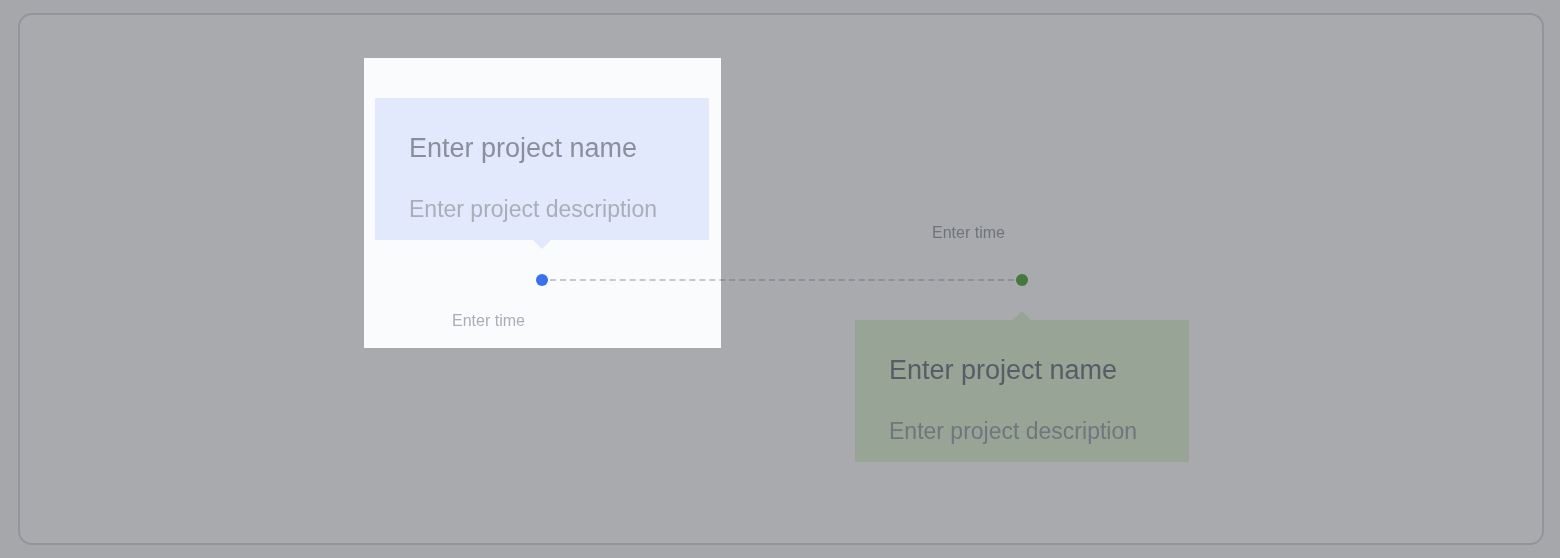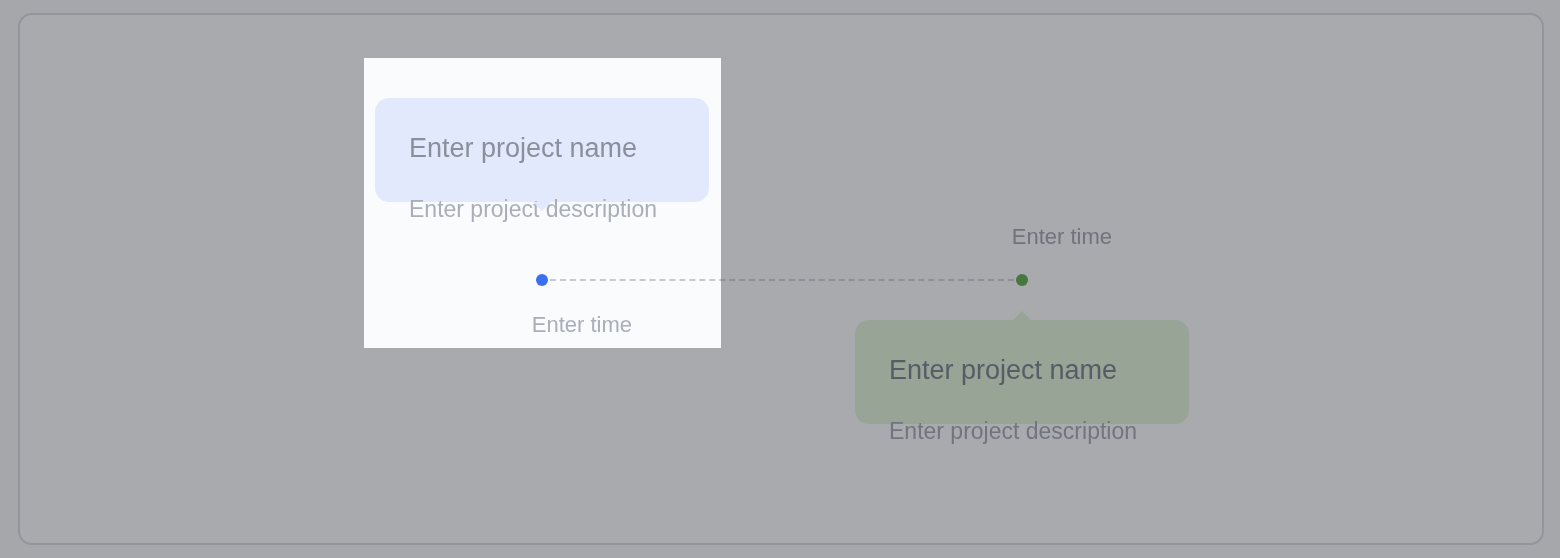--- a/index.html
+++ b/index.html
@@ -7,21 +7,21 @@
     width: 1560px; height: 558px; position: relative; overflow: hidden;
     background: #f3f5f8;
     font-family: "Liberation Sans", sans-serif;
   }
   .frame {
     position: absolute; left: 18px; top: 13px; width: 1526px; height: 532px;
     border: 2px solid #d0d3d8; border-radius: 14px; background: #fafbfd;
     box-sizing: border-box;
   }
   .card {
-    position: absolute; width: 334px; height: 104px; border-radius: 14px;
+    position: absolute; width: 334px; height: 142px; border-radius: 0;
     box-sizing: border-box; padding: 30px 34px;
   }
   .card .title { font-size: 27px; color: #5f6673; line-height: 36px; margin-top: 2px; }
   .card .desc { font-size: 23px; color: #9096a2; line-height: 30px; margin-top: 28px; }
   .card-blue { left: 375px; top: 98px; background: #e3e9fc; }
   .card-blue .title { color: #8a909b; }
   .card-blue .desc { color: #a9aeb8; }
   .card-blue::after {
     content: ""; position: absolute; left: 158px; bottom: -9px;
     border-left: 9px solid transparent; border-right: 9px solid transparent;
@@ -33,21 +33,21 @@
     border-left: 9px solid transparent; border-right: 9px solid transparent;
     border-bottom: 9px solid #d8efcf;
   }
   .dot { position: absolute; width: 12px; height: 12px; border-radius: 50%; }
   .dot-blue { left: 536px; top: 274px; background: #3a6ff0; }
   .dot-green { left: 1016px; top: 274px; background: #3e9a2a; }
   .connector {
     position: absolute; left: 550px; top: 279px; width: 464px; height: 0;
     border-top: 2px dashed #c5c9cf;
   }
-  .time { position: absolute; font-size: 22px; color: #8e939c; width: 180px; text-align: right; }
+  .time { position: absolute; font-size: 16px; color: #8e939c; width: 180px; text-align: left; }
   .time-1 { left: 452px; top: 312px; color: #a9aeb8; }
   .time-2 { left: 932px; top: 224px; }
   
   .overlay {
     position: absolute; left: 364px; top: 58px; width: 357px; height: 290px;
     box-shadow: 0 0 0 3000px rgba(80, 82, 88, 0.48);
     pointer-events: none;
   }
 </style>
 </head>

